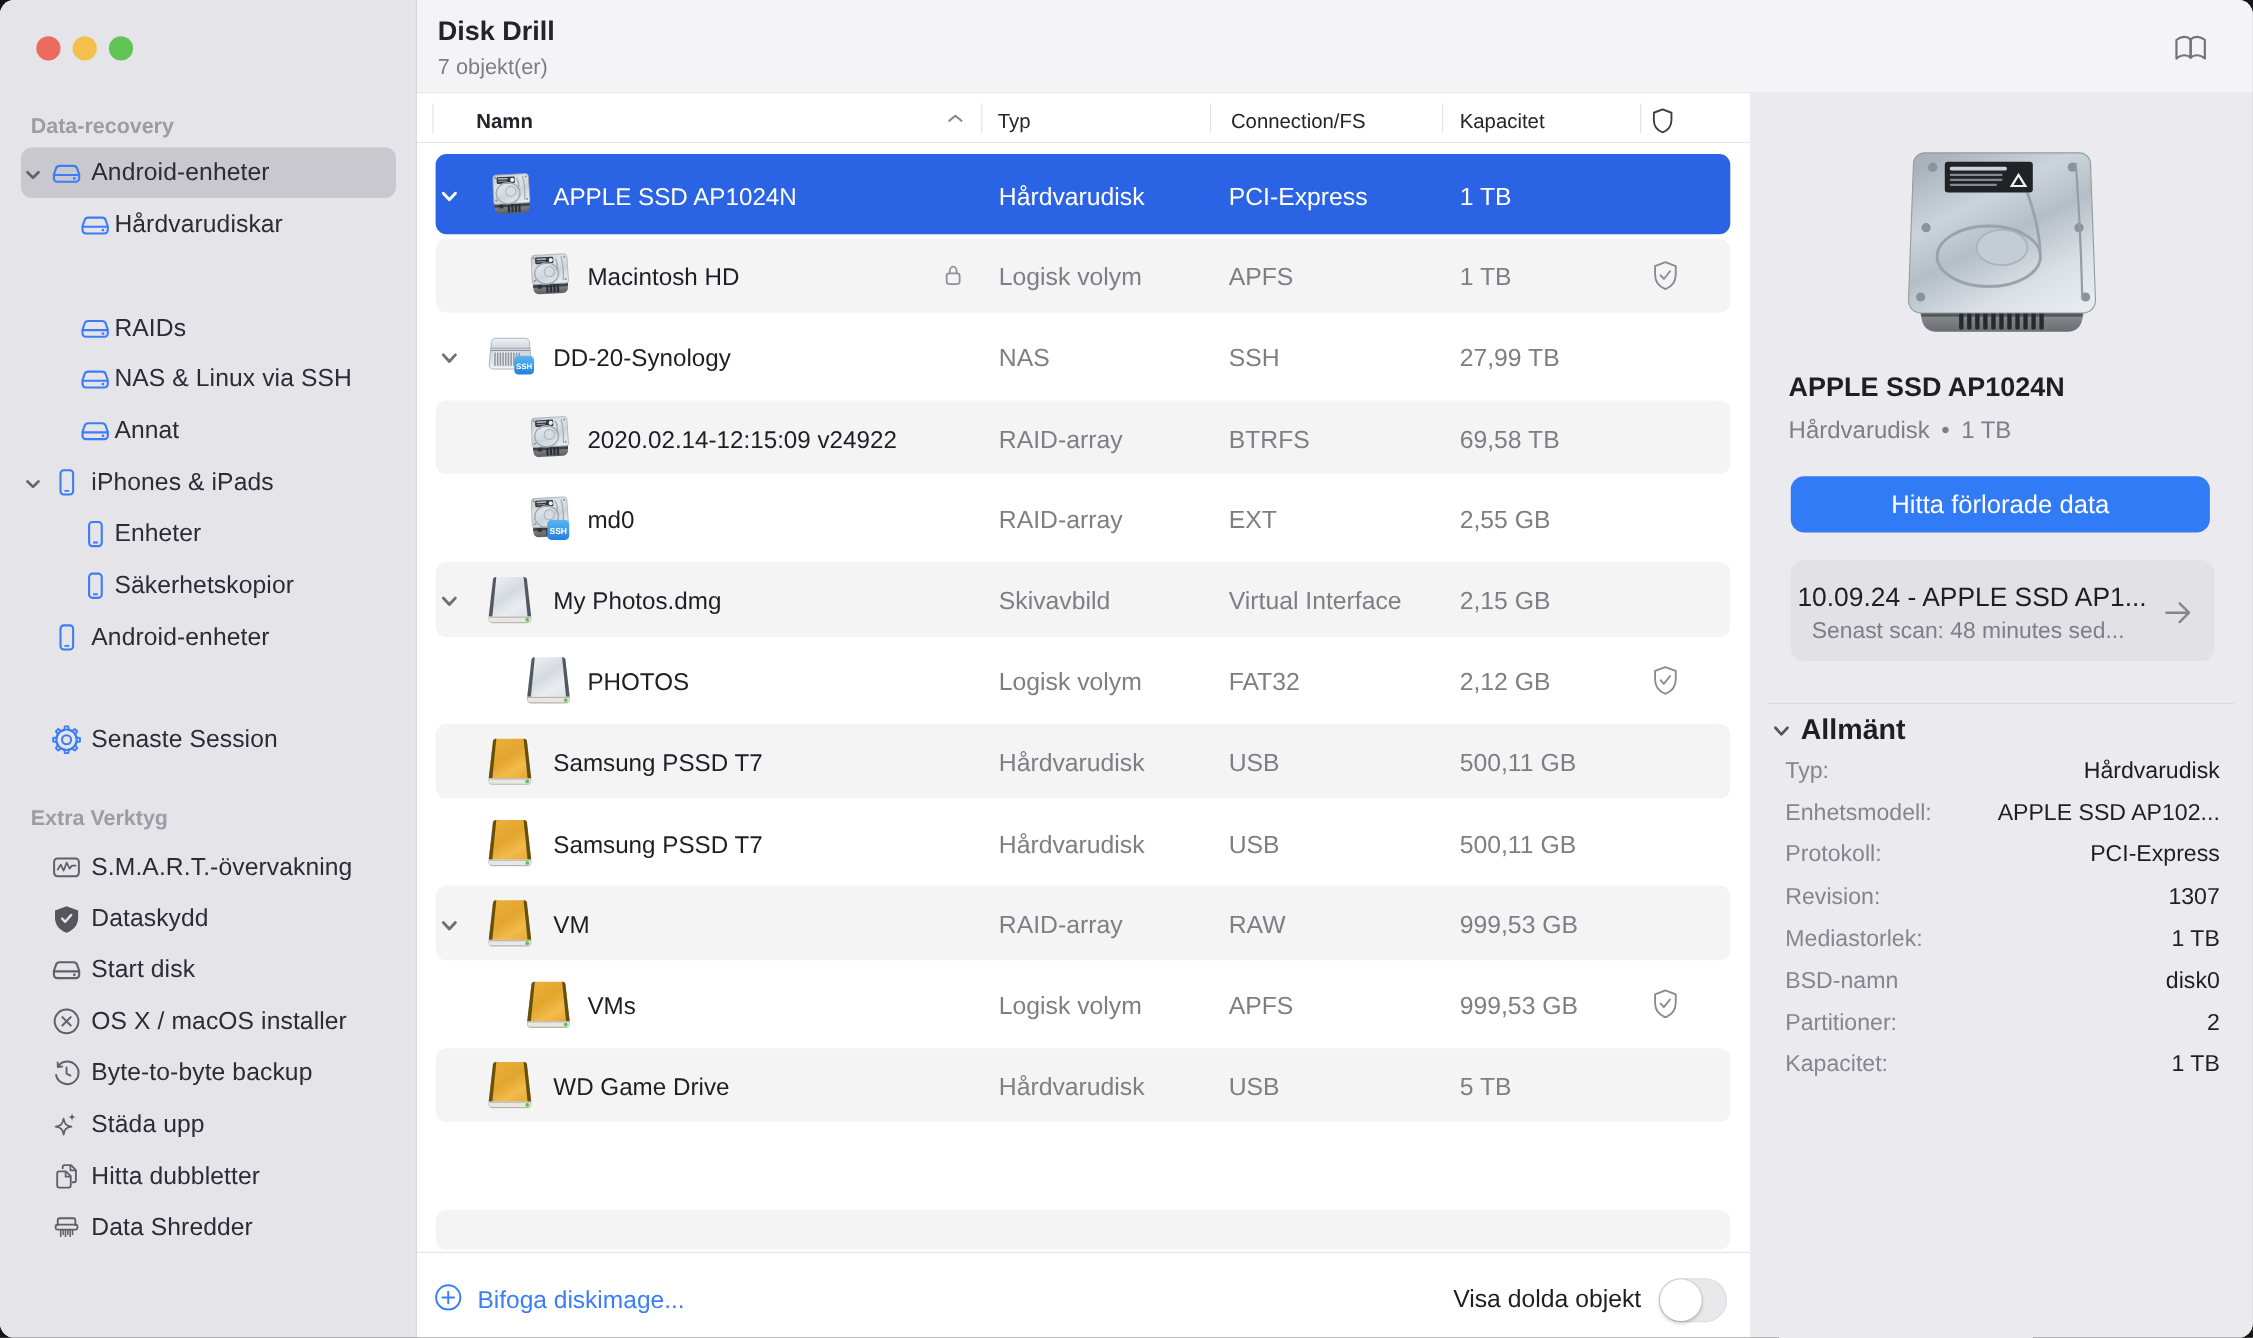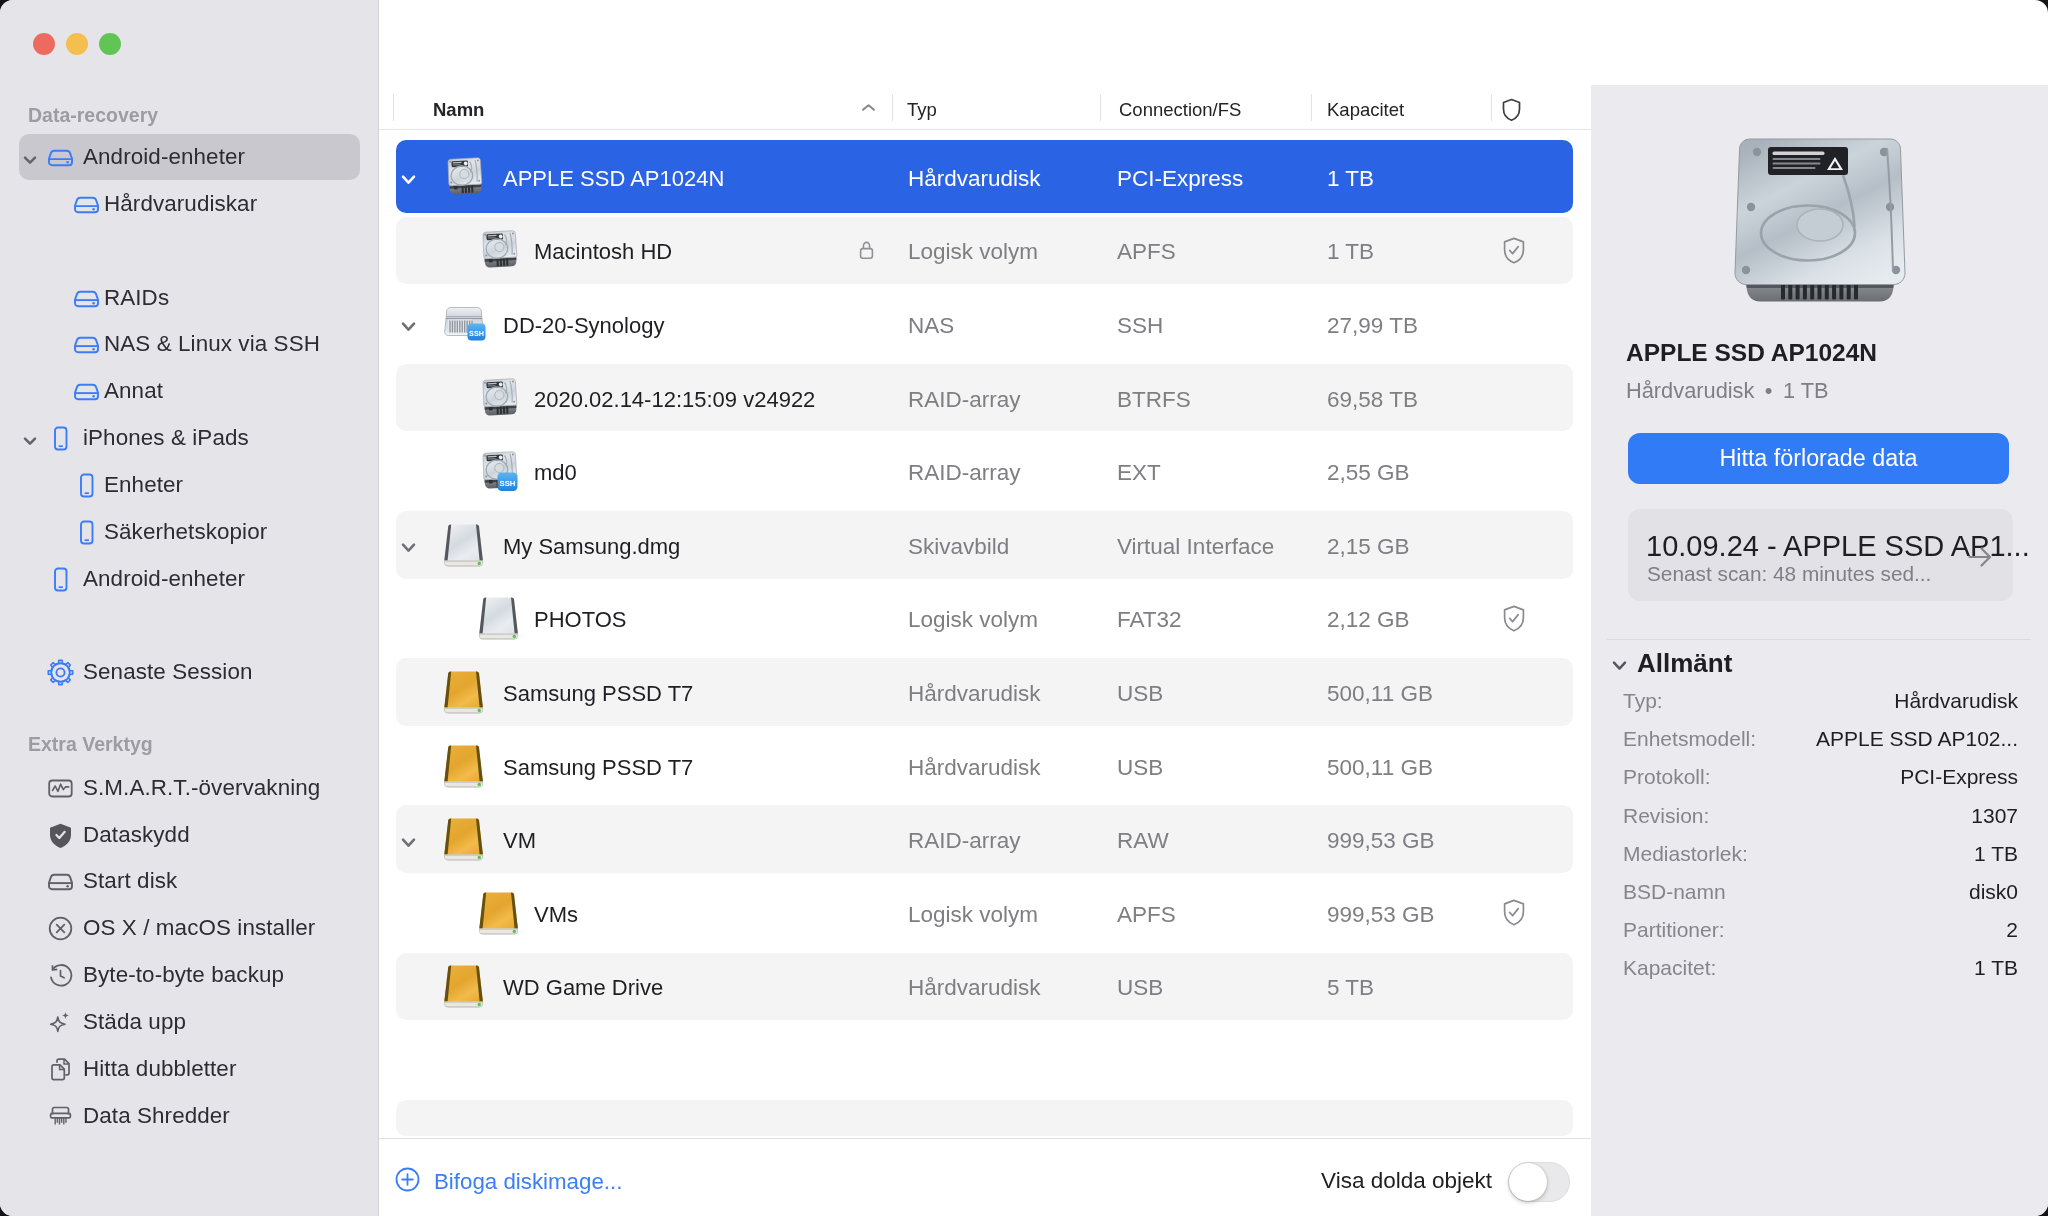--- a/index.html
+++ b/index.html
@@ -56,21 +56,21 @@
     border:1px solid #dedddf; border-radius:20px; }
   #toggle .knob { position:absolute; left:0px; top:0px; width:38px; height:38px; background:#fff;
     border-radius:50%; box-shadow:0 0 2px rgba(0,0,0,.18), 0 2px 4px rgba(0,0,0,.2); }
 
   #panel { position:absolute; left:1591px; top:85px; width:457px; height:1131px; background:#ebeaee; }
   #ptitle { position:absolute; left:35px; top:254px; font-size:24.5px; font-weight:bold; color:#1e1e23; letter-spacing:0px; }
   #psub { position:absolute; left:35px; top:293px; font-size:21.8px; color:#7e7e85; }
   #pbtn { position:absolute; left:37px; top:348px; width:381px; height:51px; background:#327bf6;
     border-radius:12px; color:#fff; font-size:23.3px; text-align:center; line-height:51px; }
   #pcard { position:absolute; left:37px; top:424px; width:385px; height:92px; background:#e2e1e5; border-radius:12px; }
-  #pcard .l1 { position:absolute; left:18px; top:21px; font-size:29px; color:#1e1e23; white-space:nowrap; }
+  #pcard .l1 { position:absolute; left:6px; top:21px; font-size:24px; color:#1e1e23; white-space:nowrap; }
   #pcard .l2 { position:absolute; left:19px; top:53px; font-size:20.8px; color:#7e7e85; white-space:nowrap; }
   #psep { position:absolute; left:16px; top:554px; width:424px; height:1px; background:#dbdade; }
   .prow { position:absolute; left:32px; width:395px; height:30px; font-size:21px; }
   .prow .pl { position:absolute; left:0; top:0; color:#85858b; }
   .prow .pv { position:absolute; right:0; top:0; color:#1e1e23; }
 </style>
 </head>
 <body>
 <div id="win">
   <div id="sidebar">
@@ -223,20 +223,28 @@
             <line x1="12.5" y1="15" x2="12.5" y2="21.5" stroke="#606066" stroke-width="1.4"></line>
             <line x1="14.649999999999999" y1="15" x2="14.649999999999999" y2="19.7" stroke="#606066" stroke-width="1.4"></line>
             <line x1="16.799999999999997" y1="15" x2="16.799999999999997" y2="21.5" stroke="#606066" stroke-width="1.4"></line>
             <line x1="18.95" y1="15" x2="18.95" y2="19.7" stroke="#606066" stroke-width="1.4"></line>
 </svg></span>
         <span class="lbl">Data Shredder</span>
       </div>
     <div class="sec" style="top:733px;">Extra Verktyg</div>
   </div>
 
+  <div id="toolbar">
+    <div id="ttitle">Disk Drill</div>
+    <div id="tsub">7 objekt(er)</div>
+    <div style="position:absolute;left:1597px;top:30px;"><svg width="31" height="26" viewBox="0 0 31 26">
+<path d="M2.6 6.4 C6.8 2.6 12.4 2.6 15.5 5.8 L15.5 22.4 C12.4 19.4 6.8 19.4 2.6 23.2 Z" fill="none" stroke="#737379" stroke-width="2" stroke-linejoin="round"></path>
+<path d="M28.4 6.4 C24.2 2.6 18.6 2.6 15.5 5.8 L15.5 22.4 C18.6 19.4 24.2 19.4 28.4 23.2 Z" fill="none" stroke="#737379" stroke-width="2" stroke-linejoin="round"></path>
+</svg></div>
+  </div>
 
   <div id="main">
     <div id="thead">
       <div class="hdiv" style="left:14px;"></div>
       <div class="hdiv" style="left:513px;"></div>
       <div class="hdiv" style="left:721px;"></div>
       <div class="hdiv" style="left:932px;"></div>
       <div class="hdiv" style="left:1112px;"></div>
       <div class="hlbl" style="left:54px;font-weight:bold;">Namn</div>
       <div class="hlbl" style="left:482px;top:21px;"><svg width="15" height="9" viewBox="0 0 15 9">
@@ -502,21 +510,21 @@
                 <stop offset="1" stop-color="#dee4e9"></stop>
 </linearGradient>
 </defs>
 <path d="M8.6 1.5 L34.6 1.5 C35.8 1.5 36.8 2.4 37 3.6 L40.9 37.4 L2.3 37.4 L6.2 3.6 C6.4 2.4 7.4 1.5 8.6 1.5 Z" fill="url(#sg1)"></path>
 <path d="M8.6 1.5 C7.4 1.5 6.4 2.4 6.2 3.6 L2.3 37.4 L5.6 37.4 L9.2 1.5 Z" fill="#54585e"></path>
 <path d="M34.6 1.5 C35.8 1.5 36.8 2.4 37 3.6 L40.9 37.4 L37.6 37.4 L34 1.5 Z" fill="#54585e"></path>
 <path d="M2.3 37.4 L40.9 37.4 L41.1 39.6 C41.2 41.8 39.5 43.5 37.4 43.5 L5.8 43.5 C3.7 43.5 2 41.8 2.1 39.6 Z" fill="#b7b5ae"></path>
 <path d="M2.75 38.6 L40.45 38.6 L40.55 40.1 C40.6 41.4 39.5 42.4 38.3 42.4 L4.9 42.4 C3.7 42.4 2.6 41.4 2.65 40.1 Z" fill="#e8e7e2"></path>
 <circle cx="37.3" cy="40.4" r="1.7" fill="#54c64c"></circle>
           </svg></span>
-        <span class="name">My Samsung.dmg</span>
+        <span class="name">My Photos.dmg</span>
         <span class="c1">Skivavbild</span>
         <span class="c2">Virtual Interface</span>
         <span class="c3">2,15 GB</span>
       </div>
 <div class="row" style="top:499.6px;height:67.6px;">
         <span class="ricon2"><svg width="44" height="44" viewBox="0 0 44 44">
 <defs>
 <linearGradient id="sg1" x1="0.15" y1="0" x2="0.85" y2="1">
  <stop offset="0" stop-color="#eef1f4"></stop>
                 <stop offset="0.45" stop-color="#d3dae0"></stop>

